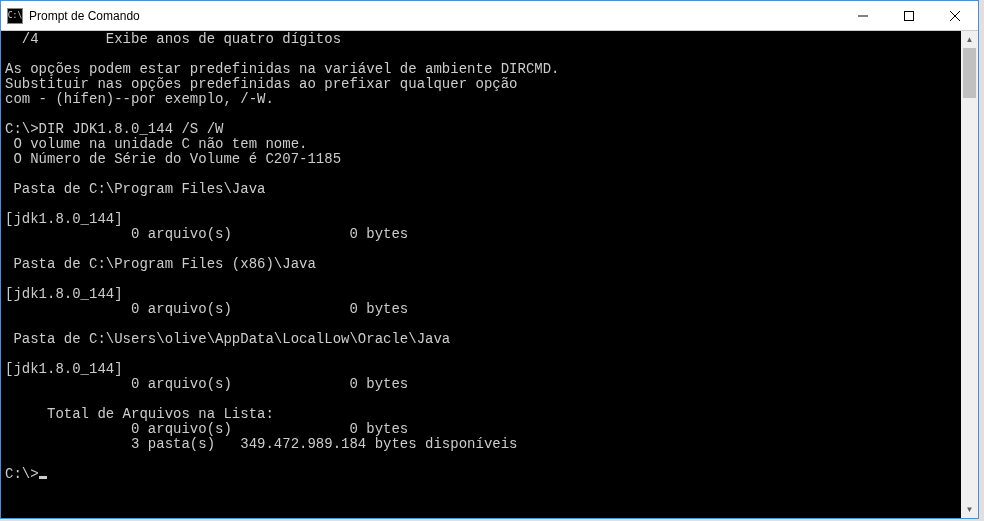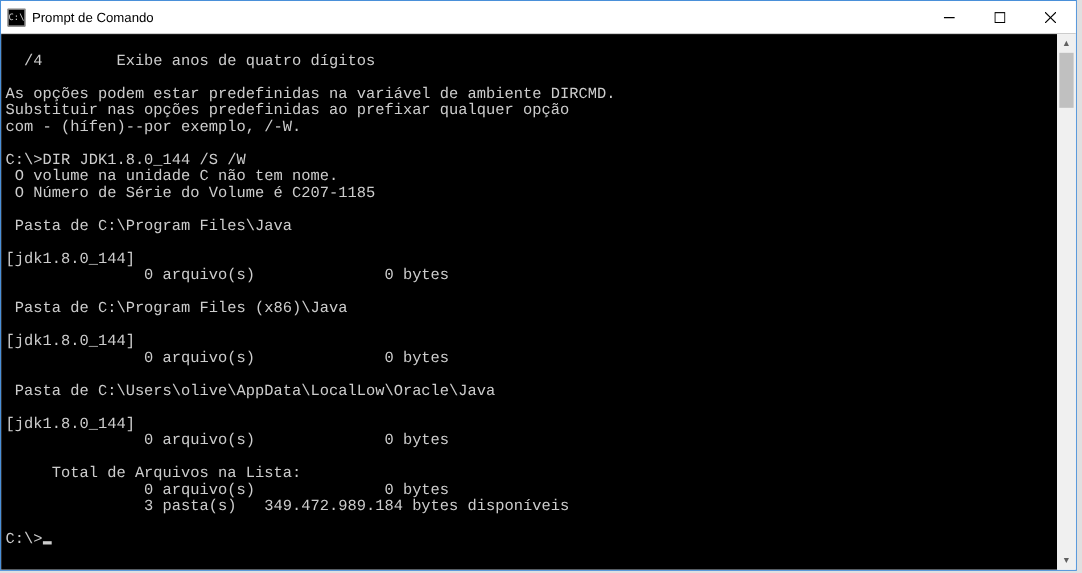--- a/index.html
+++ b/index.html
@@ -71,21 +71,21 @@
       display: flex;
       overflow: hidden;
     }
     .console {
       flex: 1;
       background: #000;
       color: #ccc;
       font-family: Consolas, 'Courier New', monospace;
       font-size: 14px;
       line-height: 15px;
-      padding: 18px 4px;
+      padding: 1px 4px;
       white-space: pre;
       overflow: hidden;
     }
     .scrollbar {
       width: 17px;
       background: #f0f0f0;
       position: relative;
     }
     .scrollbar-track {
       position: absolute;

